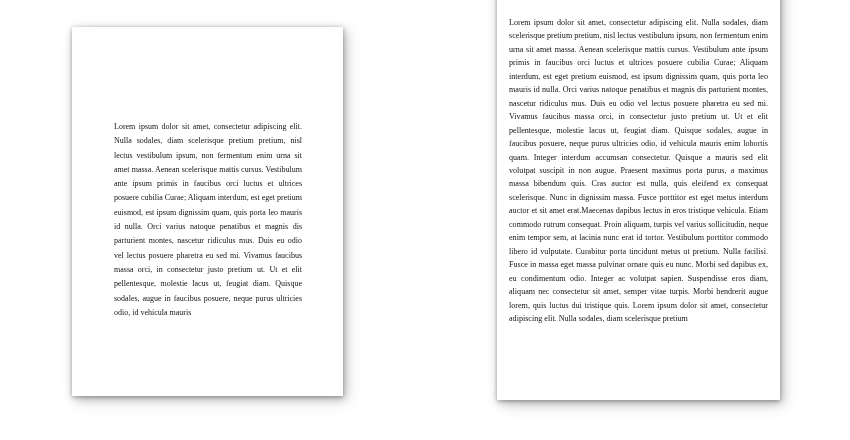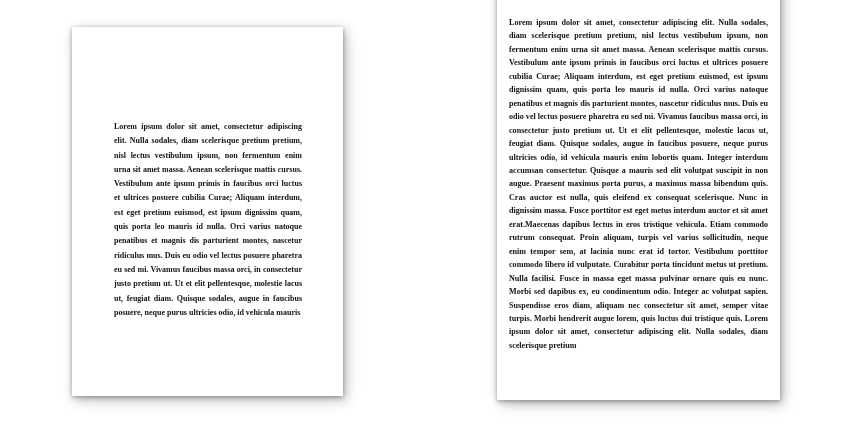--- a/index.html
+++ b/index.html
@@ -63,21 +63,20 @@
     line-height: 13.45px;
     color: #111315;
     text-align: justify;
     text-justify: inter-word;
     hyphens: manual;
     -webkit-hyphens: manual;
   }
 
   .page-body p {
     margin: 0;
-    font-weight: bold;
   }
 </style>
 </head>
 <body>
 
 <div id="screen">
 
   <div class="page" id="page-left">
     <div class="page-body">
       <p>Lorem ipsum dolor sit amet, consectetur adipiscing elit. Nulla sodales, diam sceleris­que pretium pretium, nisl lectus vestibulum ipsum, non fermentum enim urna sit amet massa. Aenean scelerisque mattis cursus. Vestibulum ante ipsum primis in faucibus orci luctus et ultrices posuere cubilia Curae; Aliquam interdum, est eget pretium euismod, est ipsum dignissim quam, quis porta leo mauris id nulla. Orci varius natoque penati­bus et magnis dis parturient montes, nascetur ridiculus mus. Duis eu odio vel lectus posuere pharetra eu sed mi. Vivamus faucibus massa orci, in consectetur justo pretium ut. Ut et elit pellentesque, molestie lacus ut, feugiat diam. Quisque sodales, augue in faucibus posuere, neque purus ultricies odio, id vehicula mauris</p>

